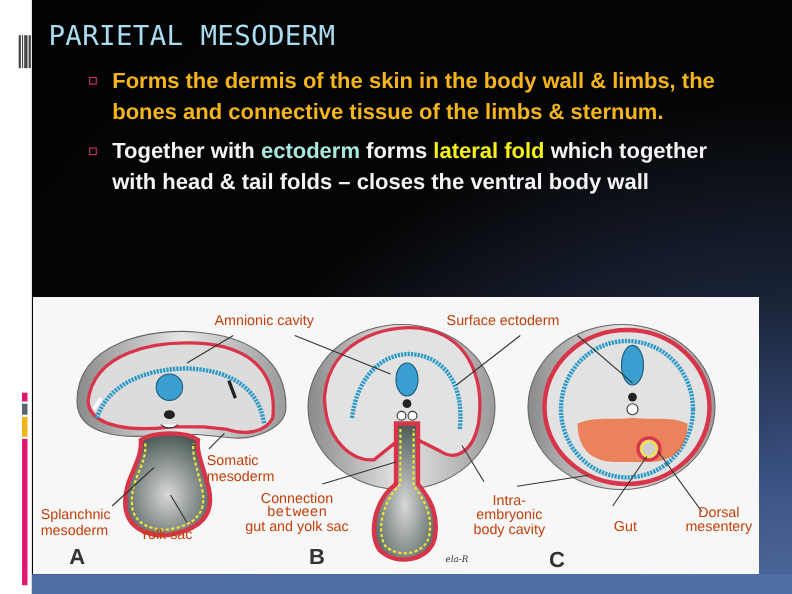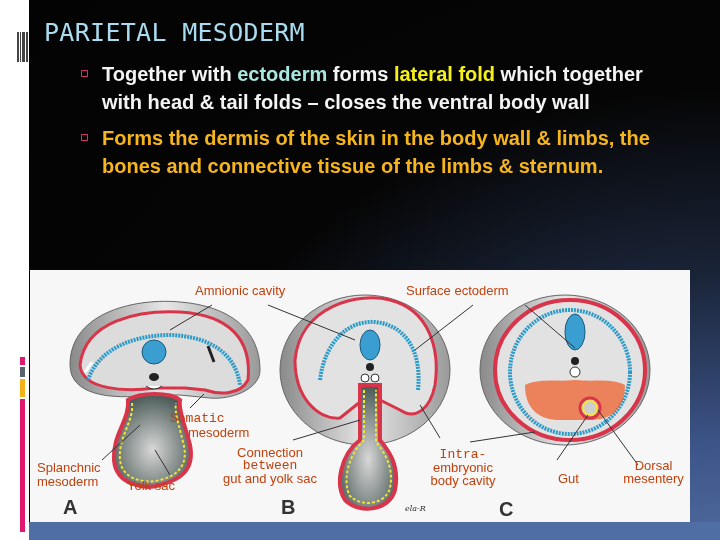--- a/index.html
+++ b/index.html
@@ -42,25 +42,25 @@
     <div style="height:133px;background:#e0196f;"></div>
   </div>
 </div>
 
 <div class="slide">
   <div class="title">PARIETAL MESODERM</div>
 
   <div class="bullets">
     <div class="bullet">
       <span class="bullet-marker"></span>
-      <span class="white">Together with </span><span class="cyan">ectoderm</span><span class="white"> forms </span><span class="yellow">lateral fold</span><span class="white"> which together with head &amp; tail folds  – closes the ventral body wall</span>
+      <span class="orange">Forms the dermis of the skin in the body wall &amp; limbs, the bones and connective tissue of the limbs &amp; sternum.</span>
     </div>
     <div class="bullet">
       <span class="bullet-marker"></span>
-      <span class="orange">Forms the dermis of the skin in the body wall &amp; limbs, the bones and connective tissue of the limbs &amp; sternum.</span>
+      <span class="white">Together with </span><span class="cyan">ectoderm</span><span class="white"> forms </span><span class="yellow">lateral fold</span><span class="white"> which together with head &amp; tail folds  – closes the ventral body wall</span>
     </div>
   </div>
 
   <div class="figure">
     <svg width="660" height="252" viewBox="0 0 660 252">
       <defs>
         <linearGradient id="gr" x1="0" y1="0" x2="1" y2="0">
           <stop offset="0" stop-color="#8a8a8a"></stop>
             <stop offset="0.5" stop-color="#e6e6e6"></stop>
             <stop offset="1" stop-color="#9a9a9a"></stop>
@@ -112,29 +112,29 @@
         <line x1="140" y1="205" x2="125" y2="180"></line>
         <line x1="263" y1="170" x2="330" y2="150"></line>
         <line x1="410" y1="168" x2="390" y2="135"></line>
         <line x1="440" y1="172" x2="505" y2="162"></line>
         <line x1="527" y1="190" x2="558" y2="145"></line>
         <line x1="608" y1="195" x2="568" y2="140"></line>
       </g>
     </svg>
     <div class="lbl" style="left:165px;top:14px;">Amnionic cavity</div>
     <div class="lbl" style="left:376px;top:14px;text-align:center;">Surface ectoderm</div>
-    <div class="lbl" style="left:140px;top:142px;font-family:Liberation Mono, monospace;">Somatic</div>
+    <div class="lbl" style="left:158px;top:142px;">Somatic</div>
     <div class="lbl" style="left:158px;top:156px;">mesoderm</div>
     <div class="lbl" style="left:7px;top:191px;text-align:right;">Splanchnic</div>
     <div class="lbl" style="left:7px;top:205px;">mesoderm</div>
     <div class="lbl" style="left:97px;top:209px;">Yolk sac</div>
     <div class="lbl" style="left:185px;top:176px;width:110px;">Connection</div>
     <div class="lbl" style="left:185px;top:189px;width:110px;font-family:Liberation Mono, monospace;">between</div>
     <div class="lbl" style="left:185px;top:202px;width:110px;">gut and yolk sac</div>
-    <div class="lbl" style="left:398px;top:178px;width:70px;font-family:Liberation Mono, monospace;">Intra-</div>
+    <div class="lbl" style="left:398px;top:178px;width:70px;">Intra-</div>
     <div class="lbl" style="left:398px;top:191px;width:70px;">embryonic</div>
     <div class="lbl" style="left:398px;top:204px;width:70px;">body cavity</div>
     <div class="lbl" style="left:528px;top:202px;">Gut</div>
     <div class="lbl" style="left:586px;top:189px;width:75px;">Dorsal</div>
     <div class="lbl" style="left:586px;top:202px;width:75px;">mesentery</div>
     <div class="letter" style="left:33px;top:226px;">A</div>
     <div class="letter" style="left:251px;top:226px;">B</div>
     <div class="letter" style="left:469px;top:228px;">C</div>
     <div class="signature" style="left:375px;top:234px;">ela-R</div>
   </div>

